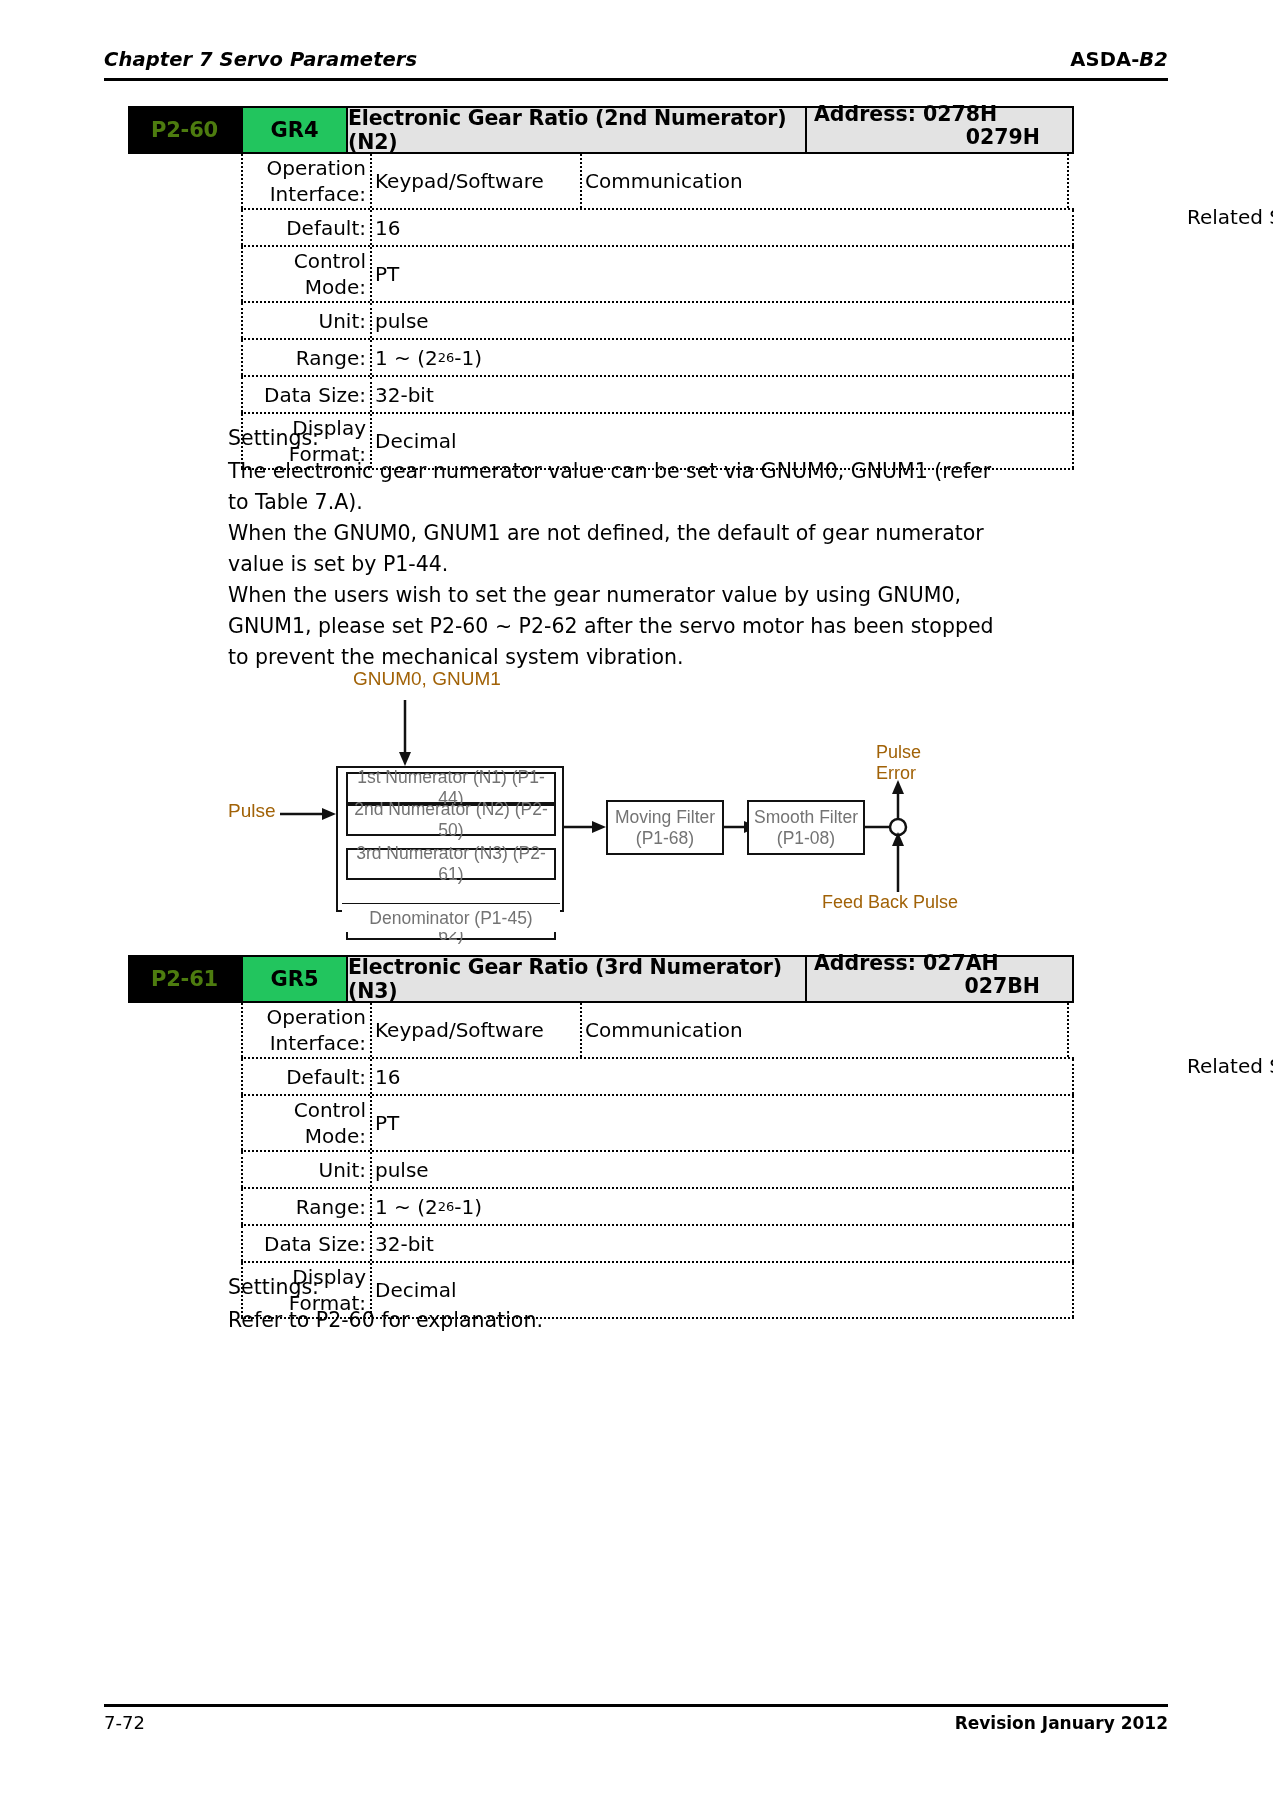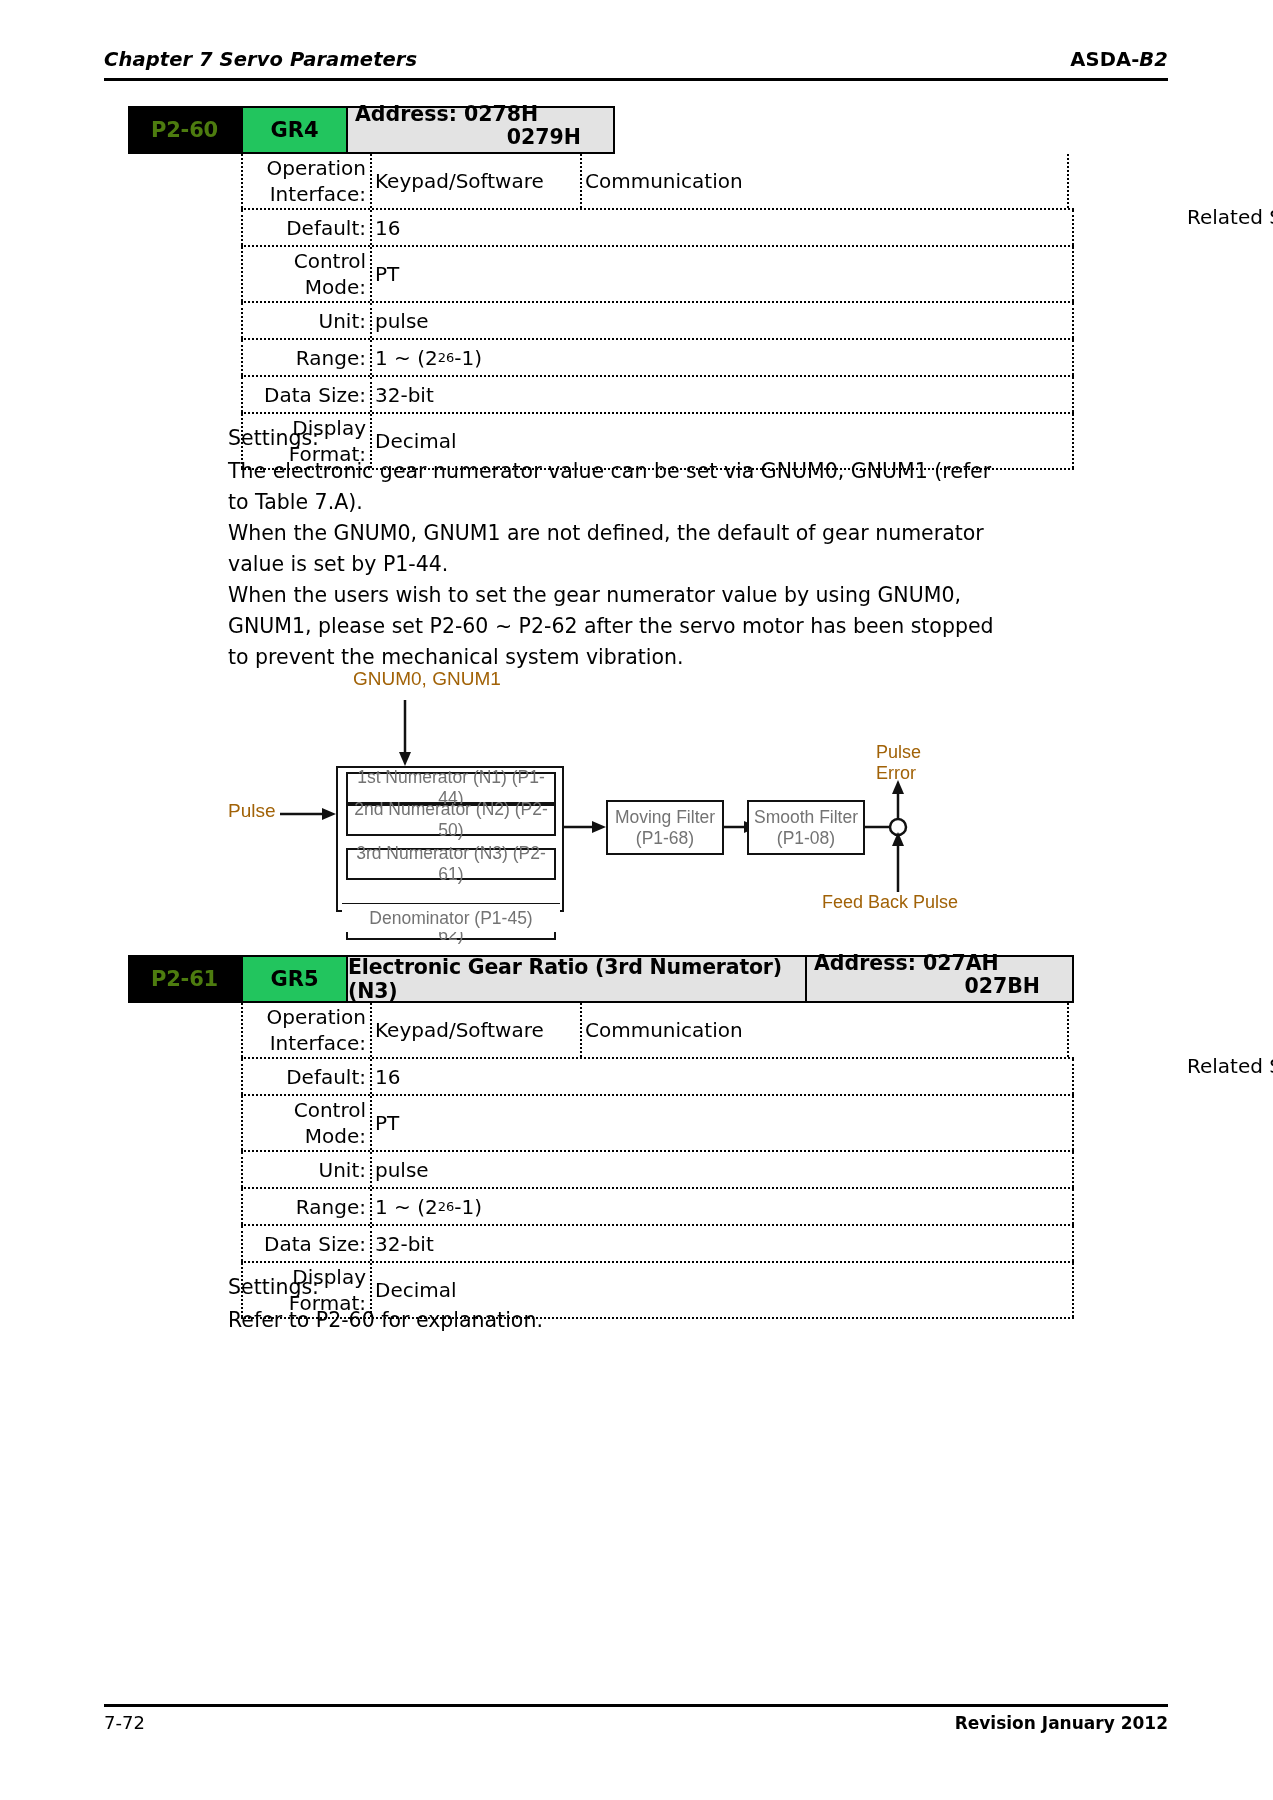--- a/index.html
+++ b/index.html
@@ -228,20 +228,21 @@
     <div class="left">Chapter 7 Servo Parameters</div>
     <div class="right"><span class="asda">ASDA-</span><span class="b2">B2</span></div>
   </div>
   <div class="rule-top"></div>
 
   <div class="param-block" style="left:128px; top:106px;">
 
     <div class="param-head">
       <div class="ph-id">P2-60</div>
       <div class="ph-gr">GR4</div>
+      <div class="ph-name">Electronic Gear Ratio (2nd Numerator) (N2)</div>
       <div class="ph-addr">
         <span class="addr1">Address: 0278H</span>
         <span class="addr2">0279H</span>
       </div>
     </div>
 
     <div class="param-rows">
 
       <div class="prow row-h2">
         <div class="plabel">

